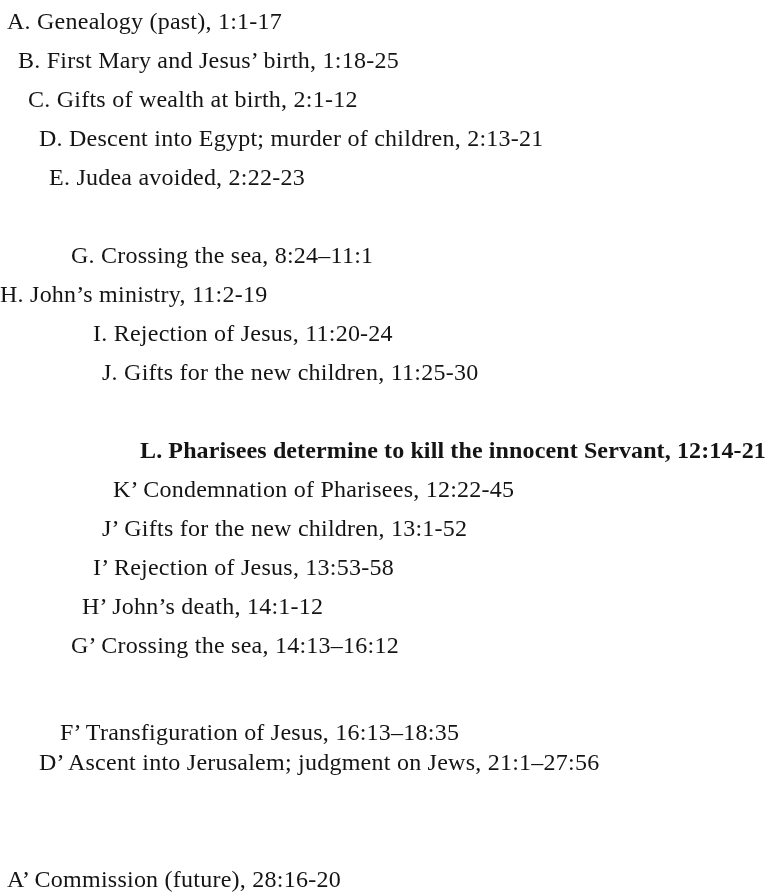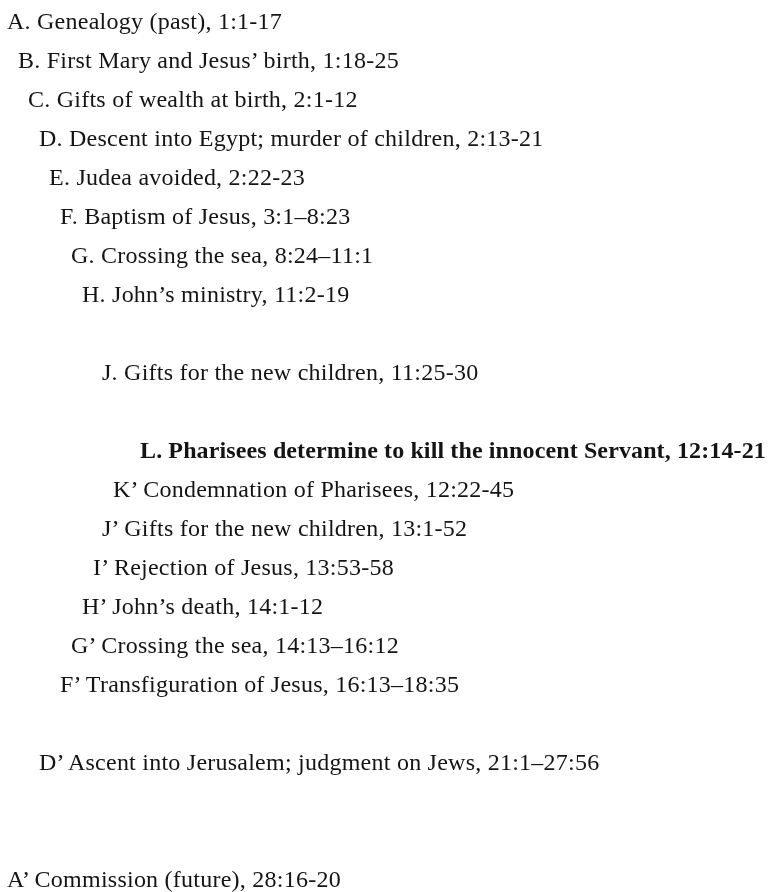--- a/index.html
+++ b/index.html
@@ -63,26 +63,26 @@
 </style>
 </head>
 <body style="background: rgb(255, 255, 255); color: rgb(20, 20, 20);">
 
 <div id="outline">
     <div class="line" style="top: 2px;"><span class="txt" style="margin-left: 7px;">A. Genealogy (past), 1:1-17</span></div>
     <div class="line" style="top: 41px;"><span class="txt" style="margin-left: 18px; text-align: center;">B. First Mary and Jesus’ birth, 1:18-25</span></div>
     <div class="line" style="top: 80px;"><span class="txt" style="margin-left: 28px;">C. Gifts of wealth at birth, 2:1-12</span></div>
     <div class="line" style="top: 119px;"><span class="txt" style="margin-left: 39px;">D. Descent into Egypt; murder of children, 2:13-21</span></div>
     <div class="line" style="top: 158px;"><span class="txt" style="margin-left: 49px;">E. Judea avoided, 2:22-23</span></div>
-    <div class="line" style="top: 197px;"><span class="txt" style="margin-left: 60px;">F. Baptism of Jesus, 3:1–8:23</span></div>
     <div class="line" style="top: 236px;"><span class="txt" style="margin-left: 71px;">G. Crossing the sea, 8:24–11:1</span></div>
-    <div class="line" style="top: 275px;"><span class="txt" style="margin-left: 82px; text-align: right;">H. John’s ministry, 11:2-19</span></div>
+    <div class="line" style="top: 275px;"><span class="txt" style=" text-align: right;">H. John’s ministry, 11:2-19</span></div>
+    <div class="line" style="top: 314px;"><span class="txt" style="margin-left: 93px;">I. Rejection of Jesus, 11:20-24</span></div>
     <div class="line" style="top: 353px;"><span class="txt" style="margin-left: 102px;">J. Gifts for the new children, 11:25-30</span></div>
     <div class="line center" style="top: 431px;"><span class="txt" style="margin-left: 140px;">L. Pharisees determine to kill the innocent Servant, 12:14-21</span></div>
     <div class="line" style="top: 470px;"><span class="txt" style="margin-left: 113px;">K’ Condemnation of Pharisees, 12:22-45</span></div>
     <div class="line" style="top: 509px; text-decoration: underline;"><span class="txt" style="margin-left: 102px;">J’ Gifts for the new children, 13:1-52</span></div>
     <div class="line" style="top: 548px;"><span class="txt" style="margin-left: 93px;">I’ Rejection of Jesus, 13:53-58</span></div>
     <div class="line" style="top: 587px;"><span class="txt" style="margin-left: 82px; text-align: right;">H’ John’s death, 14:1-12</span></div>
     <div class="line" style="top: 626px;"><span class="txt" style="margin-left: 71px;">G’ Crossing the sea, 14:13–16:12</span></div>
-    <div class="line" style="top: 665px;"><span class="txt" style="margin-left: 60px;">F’ Transfiguration of Jesus, 16:13–18:35</span></div>
+    <div class="line" style="top: 665px;"><span class="txt" style="margin-left: 60px; margin-top: 48px;">F’ Transfiguration of Jesus, 16:13–18:35</span></div>
     <div class="line" style="top: 743px;"><span class="txt" style="margin-left: 39px;">D’ Ascent into Jerusalem; judgment on Jews, 21:1–27:56</span></div>
     <div class="line" style="top: 860px;"><span class="txt" style="margin-left: 7px;">A’ Commission (future), 28:16-20</span></div>
   </div>
 
 </body></html>

